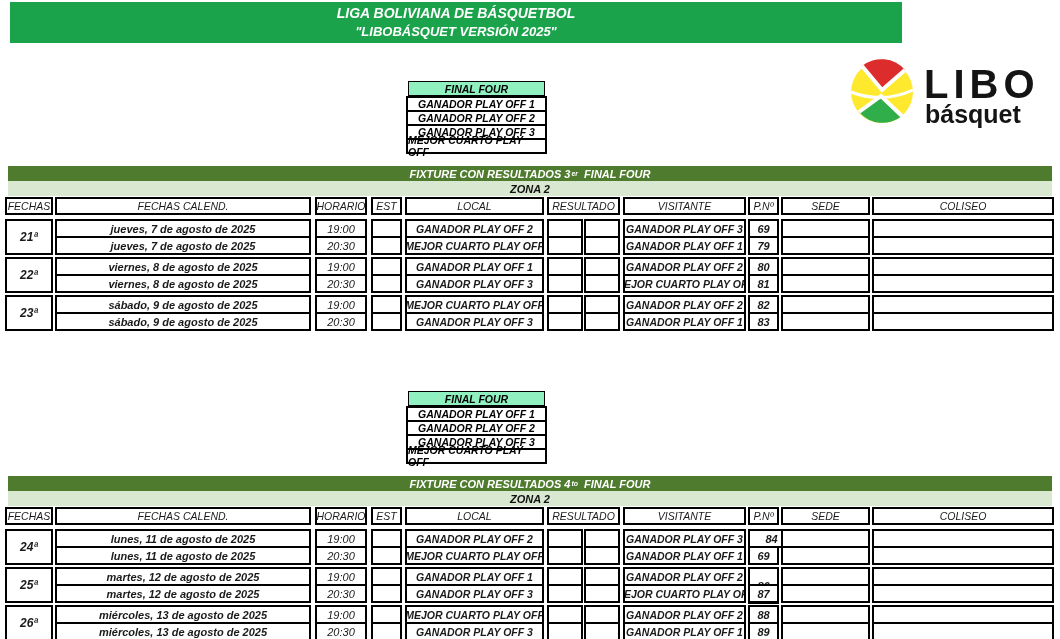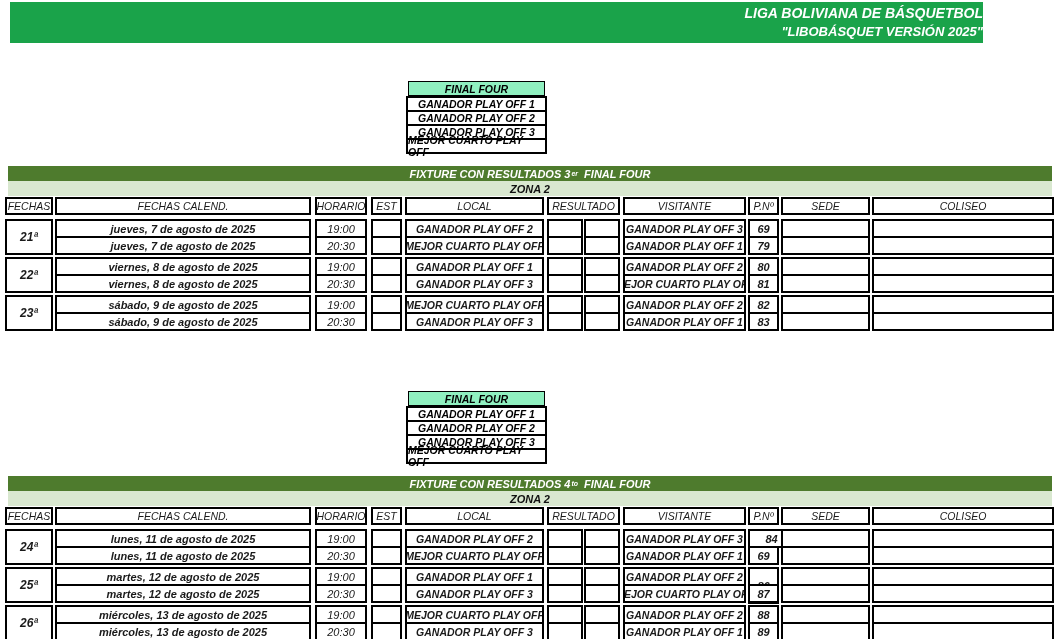--- a/index.html
+++ b/index.html
@@ -6,24 +6,24 @@
   html,body { background:#fff; }
   #page {
     position: relative;
     width: 1060px; height: 639px;
     background: #fff;
     font-family: "Liberation Sans", sans-serif;
     overflow: hidden;
   }
   .abs { position: absolute; }
   .banner {
-    left: 10px; top: 2px; width: 973px; height: 41px;
+    left: 10px; top: 2px; width: 892px; height: 41px;
     background: #1aa34a;
     color: #fff; font-style: italic; font-weight: bold;
-    display: flex; flex-direction: column; align-items: flex-end; justify-content: center;
+    display: flex; flex-direction: column; align-items: center; justify-content: center;
     line-height: 1.35;
   }
   .banner .l1 { font-size: 14px; }
   .banner .l2 { font-size: 13px; }
   .subtitle {
     left: 80px; top: 47px; width: 980px; height: 18px;
     text-align: center; font-style: italic; font-weight: bold;
     font-size: 15px; color: #111;
   }
   .ffbox-title {
@@ -68,20 +68,32 @@
 
 <div id="page">
 
   <div class="abs banner">
     <div class="l1">LIGA BOLIVIANA DE BÁSQUETBOL</div>
     <div class="l2">"LIBOBÁSQUET VERSIÓN 2025"</div>
   </div>
 
 
 
+  <div class="abs" style="left:848px; top:56px; width:196px; height:72px;">
+    <svg width="196" height="72" viewBox="0 0 196 72">
+      <circle cx="34" cy="36" r="31" fill="#ffe92e"></circle>
+      <path fill="#dd2c2c" d="M14,10 A31,31 0 0 1 57,14 L34,34 Z"></path>
+      <path fill="#2fae4a" d="M11,56 A31,31 0 0 0 54,60 L33,40 Z"></path>
+      <path fill="none" stroke="#fff" stroke-width="4" d="M14,10 L34,34 L57,14"></path>
+      <path fill="none" stroke="#fff" stroke-width="4" d="M11,56 L33,40 L54,60"></path>
+      <path fill="none" stroke="#fff" stroke-width="3" d="M3,36 Q34,48 65,34"></path>
+      <text x="76" y="42" font-family="Liberation Sans, sans-serif" font-size="40" font-weight="bold" letter-spacing="5" fill="#141414">LIBO</text>
+      <text x="77" y="67" font-family="Liberation Sans, sans-serif" font-size="25" font-weight="bold" fill="#141414">básquet</text>
+    </svg>
+  </div>
 
   <div id="generated">
       <div class="ffbox-title abs" style="left: 408px; top: 81px; width: 137px; height: 15px;">FINAL FOUR</div>
       <div class="ffbox-slot abs" style="left: 406px; top: 96px; width: 141px; height: 16px;">GANADOR PLAY OFF 1</div>
       <div class="ffbox-slot abs" style="left: 406px; top: 110px; width: 141px; height: 16px;">GANADOR PLAY OFF 2</div>
       <div class="ffbox-slot abs" style="left: 406px; top: 124px; width: 141px; height: 16px;">GANADOR PLAY OFF 3</div>
       <div class="ffbox-slot abs" style="left: 406px; top: 138px; width: 141px; height: 16px;">MEJOR CUARTO PLAY OFF</div>
       <div class="ffbox-title abs" style="left: 408px; top: 391px; width: 137px; height: 15px;">FINAL FOUR</div>
       <div class="ffbox-slot abs" style="left: 406px; top: 406px; width: 141px; height: 16px;">GANADOR PLAY OFF 1</div>
       <div class="ffbox-slot abs" style="left: 406px; top: 420px; width: 141px; height: 16px;">GANADOR PLAY OFF 2</div>

